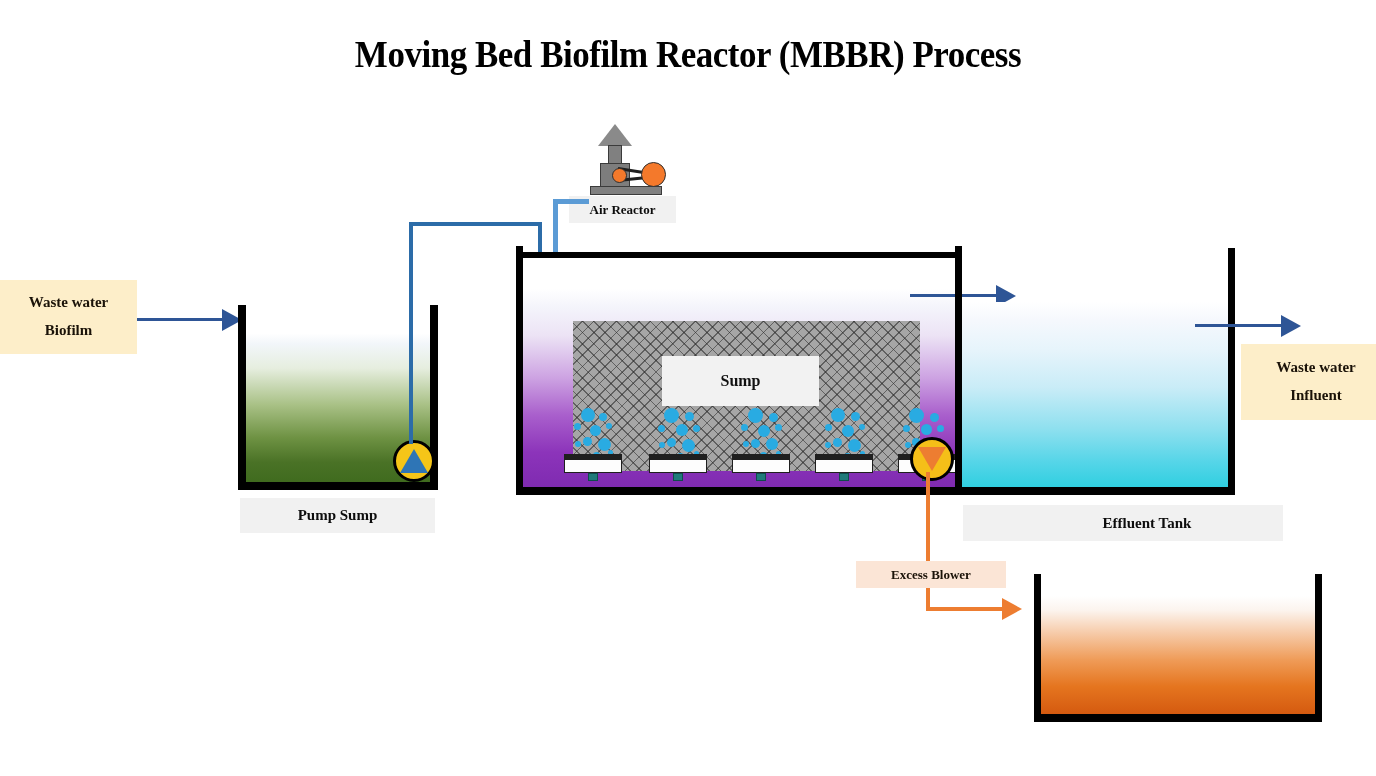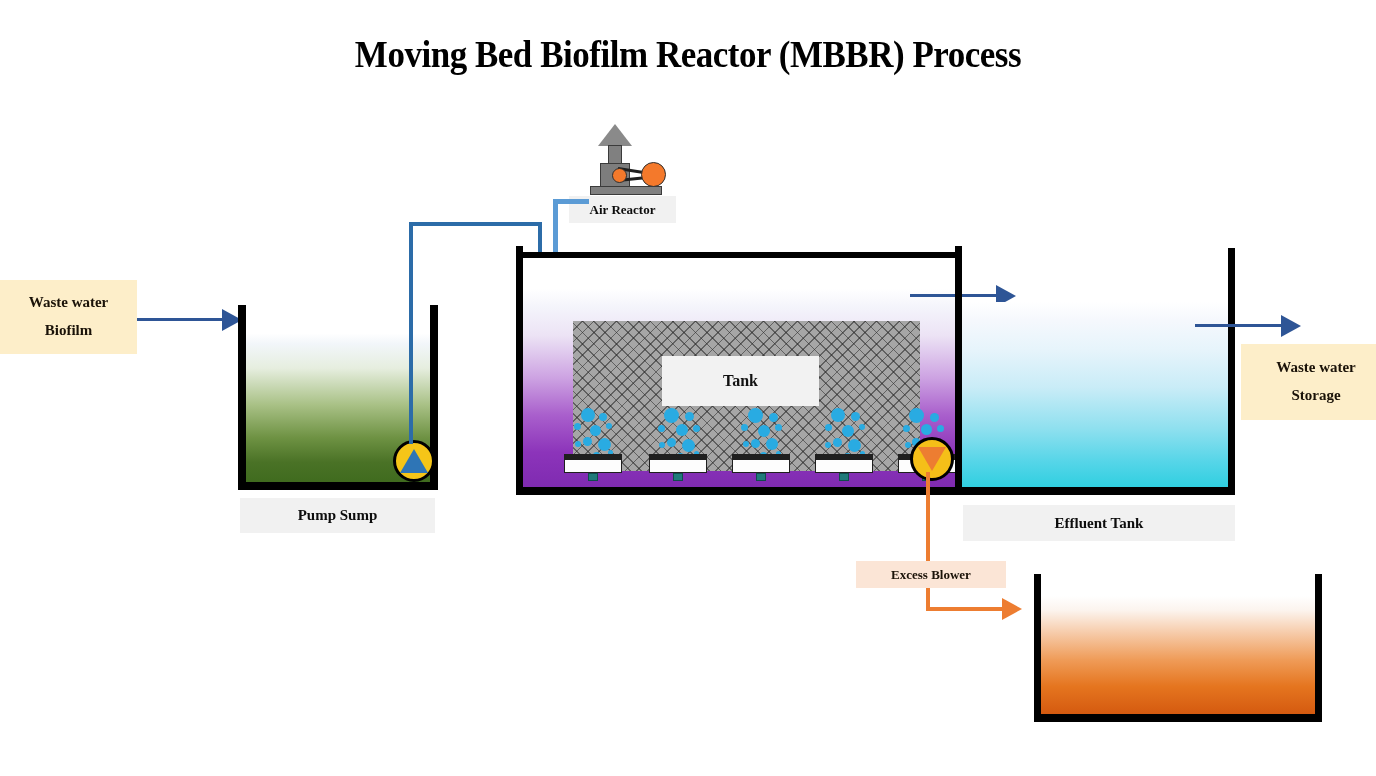--- a/index.html
+++ b/index.html
@@ -138,21 +138,21 @@
   <div class="pipe-air" style="left:553px;top:460px;width:375px;height:5px;"></div>
 
   <div class="tank" style="left:516px;top:246px;width:446px;height:249px;">
 
     <div class="water" style="left:6px;top:10px;width:434px;height:234px;
                 background:linear-gradient(to bottom,#ffffff 0%,#ffffff 14%,#f4f4fb 22%,#ece3f5 34%,#cda3e2 52%,#a95fcc 68%,#8c34ba 84%,#7e2ab0 100%);"></div>
 
     <div class="media-block" style="left:57px;top:75px;width:347px;height:150px;"></div>
 
     <div class="media-label" style="left:146px;top:110px;width:157px;height:50px;">
-      <span>Tank</span>
+      <span>Sump</span>
     </div>
 
     <div style="position:absolute;left:56px;top:162px;width:60px;height:54px;">
       <div class="bubble" style="left:9px;top:0px;width:14px;height:14px;"></div>
       <div class="bubble" style="left:27px;top:5px;width:8px;height:8px;"></div>
       <div class="bubble" style="left:2px;top:15px;width:7px;height:7px;"></div>
       <div class="bubble" style="left:18px;top:17px;width:11px;height:11px;"></div>
       <div class="bubble" style="left:34px;top:15px;width:6px;height:6px;"></div>
       <div class="bubble" style="left:11px;top:29px;width:9px;height:9px;"></div>
       <div class="bubble" style="left:26px;top:30px;width:13px;height:13px;"></div>
@@ -246,30 +246,30 @@
   <div class="arrow-line" style="left:910px;top:294px;width:90px;"></div>
   <div class="arrow-head" style="left:996px;top:285px;"></div>
 
   <div class="tank" style="left:955px;top:248px;width:280px;height:247px;">
     <div class="water" style="left:7px;top:54px;width:266px;height:186px;
                 background:linear-gradient(to bottom,#ffffff 0%,#f5f8fd 10%,#e6f4fb 26%,#c9ecf7 46%,#8fe0ef 68%,#55d5e8 86%,#2fcfe0 100%);"></div>
     <div class="wall" style="left:0px;top:0px;width:7px;height:244px;"></div>
     <div class="wall" style="left:273px;top:0px;width:7px;height:244px;"></div>
     <div class="wall" style="left:0px;top:239px;width:280px;height:8px;"></div>
   </div>
-  <div class="caption" style="left:963px;top:505px;width:272px;height:36px;">
+  <div class="caption" style="left:963px;top:505px;width:272px;height:36px;padding-left:48px;">
     <span>Effluent Tank</span>
   </div>
 
   <div class="arrow-line" style="left:1195px;top:324px;width:90px;"></div>
   <div class="arrow-head" style="left:1281px;top:315px;"></div>
 
   <div class="iolabel" style="left:1241px;top:344px;width:150px;height:76px;">
     <span>Waste water</span>
-    <span>Storage</span>
+    <span>Influent</span>
   </div>
 
   <div class="pump pump-sludge" style="left:910px;top:437px;width:38px;height:38px;">
     <div class="tri-down"></div>
   </div>
   <div class="o-line" style="left:926px;top:472px;width:4px;height:138px;"></div>
   <div class="o-line" style="left:926px;top:607px;width:83px;height:4px;"></div>
   <div class="o-head" style="left:1002px;top:598px;"></div>
 
   <div class="sludgelabel" style="left:856px;top:561px;width:150px;height:27px;">

